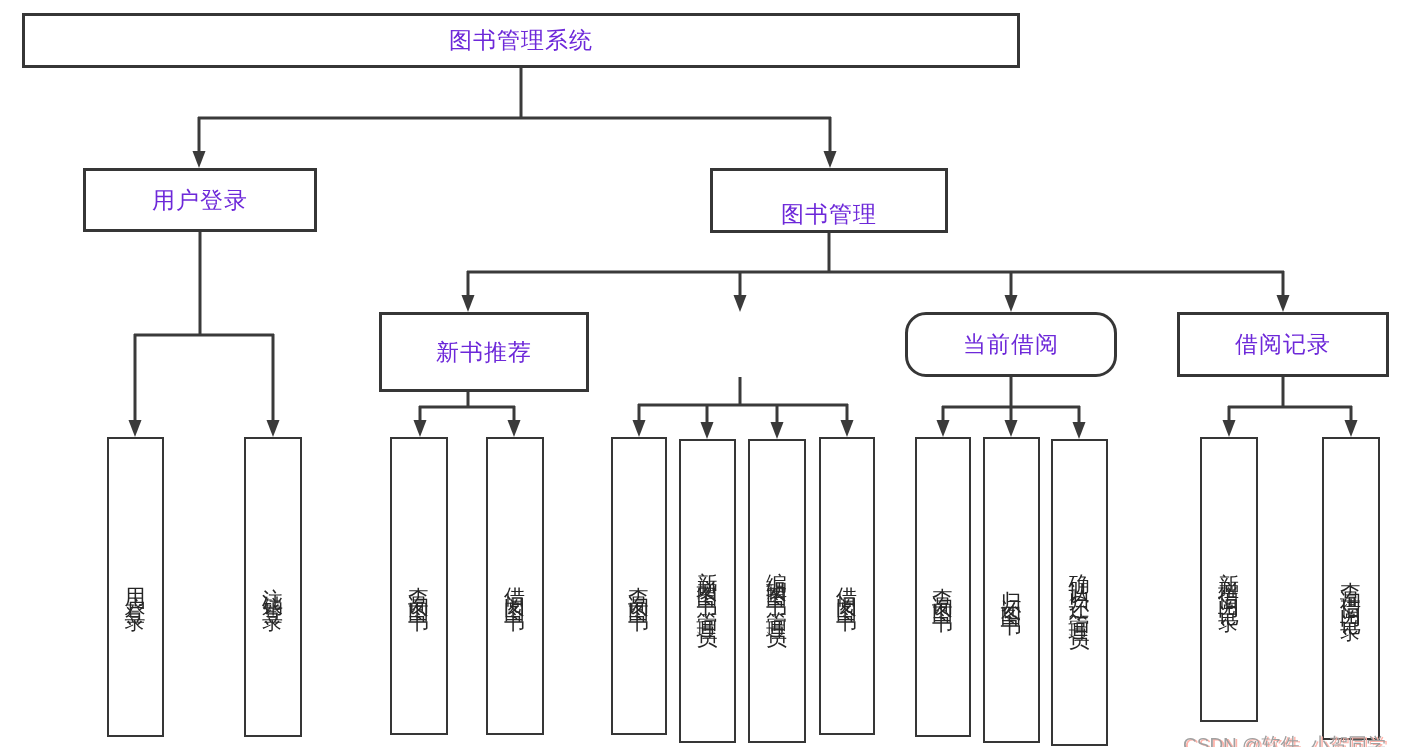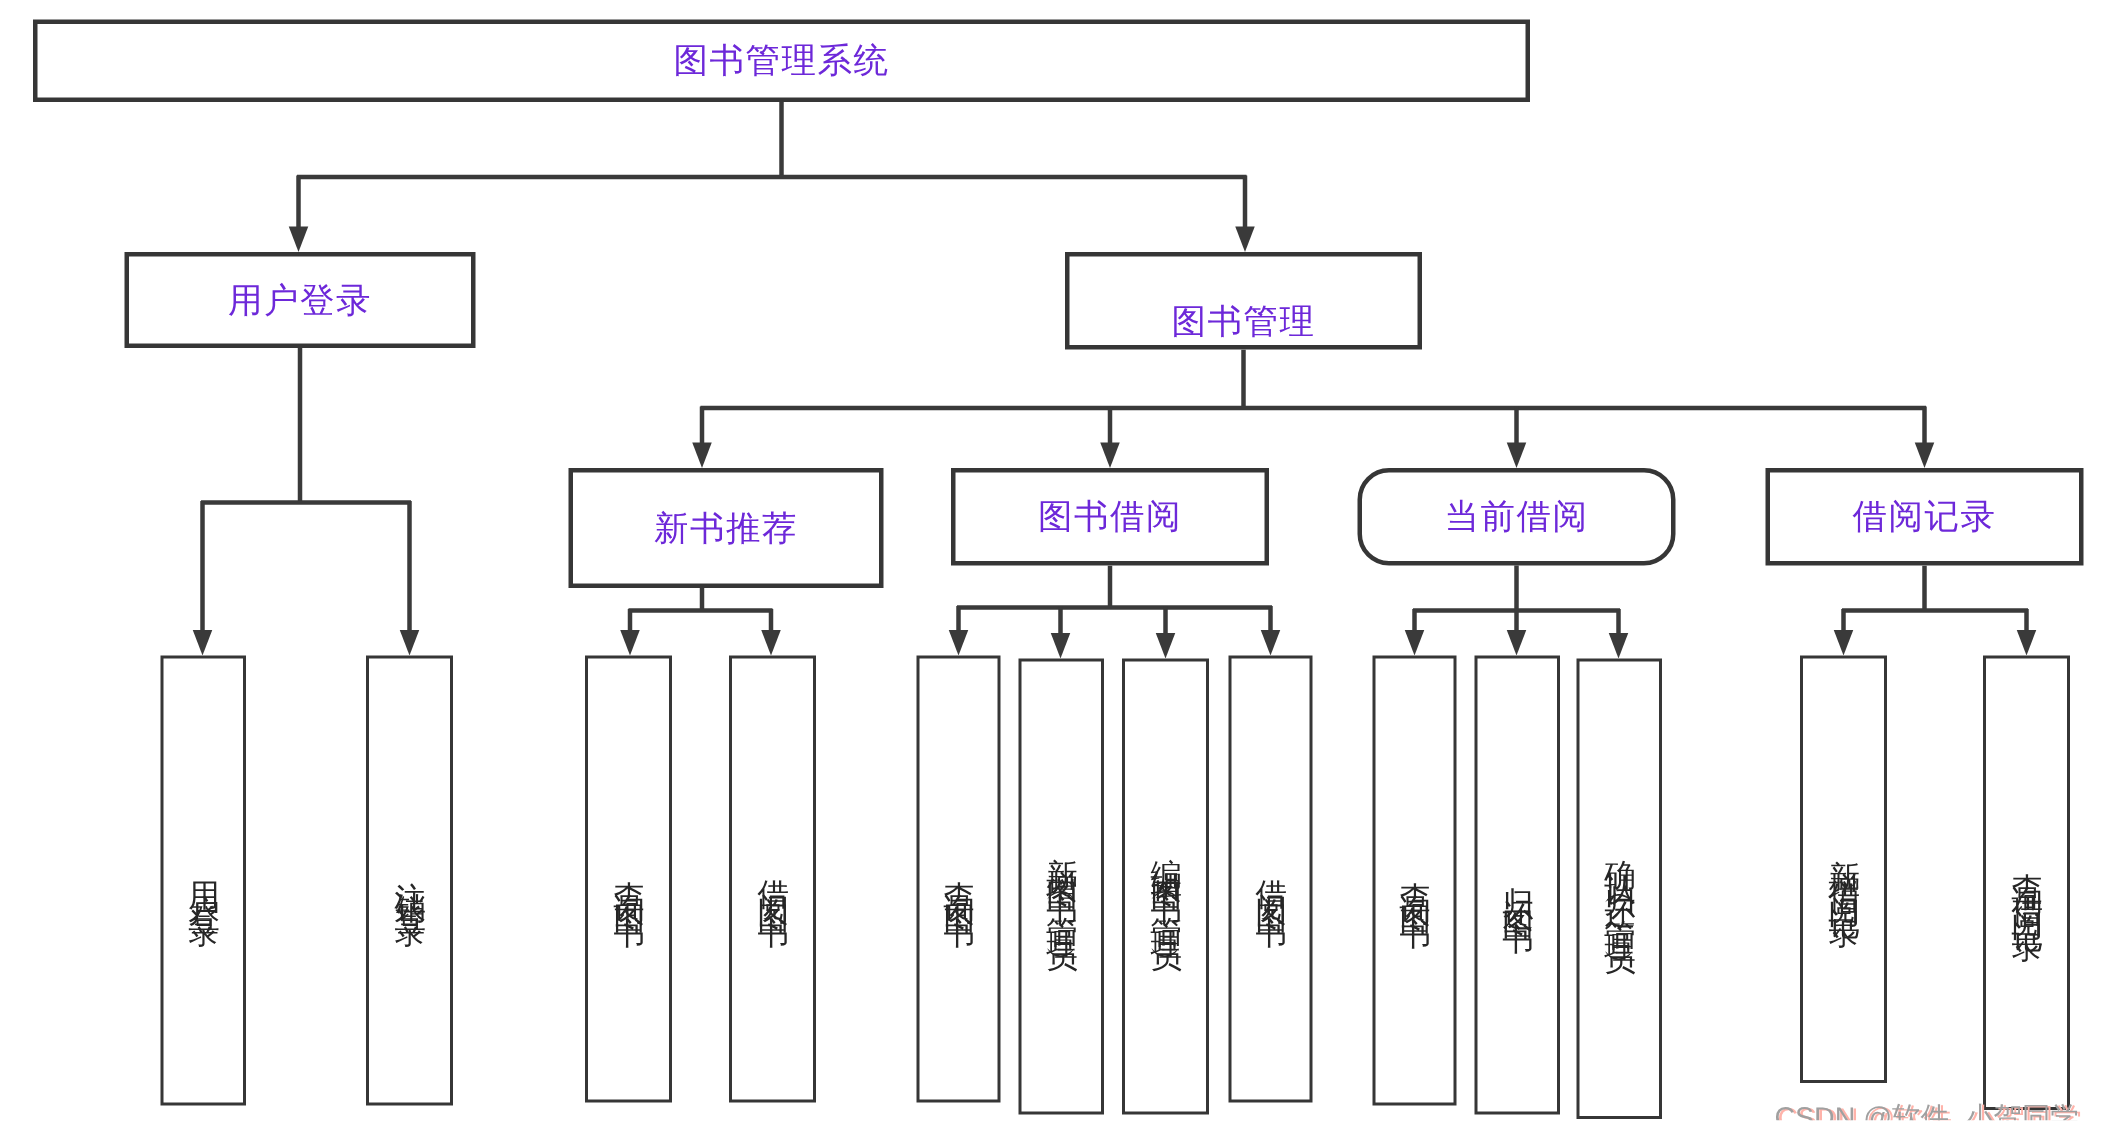--- a/index.html
+++ b/index.html
@@ -102,23 +102,20 @@
   <div class="hbox" style="left:83px;top:168px;width:234px;height:64px;">
     <span>用户登录</span>
   </div>
   <div class="hbox" style="left:710px;top:168px;width:238px;height:65px;align-items:flex-end;">
     <span>图书管理</span>
   </div>
 
   <div class="hbox" style="left:363px;top:312px;width:210px;height:80px;margin-left:16px;">
     <span>新书推荐</span>
   </div>
-  <div class="hbox" style="left:634px;top:312px;width:212px;height:65px;">
-    <span>图书借阅</span>
-  </div>
   <div class="hbox" style="left:905px;top:312px;width:212px;height:65px;border-radius:21px;">
     <span>当前借阅</span>
   </div>
   <div class="hbox" style="left:1177px;top:312px;width:212px;height:65px;">
     <span>借阅记录</span>
   </div>
 
   <div class="vbox" style="left:107px;top:437px;width:57px;height:300px;">
     <span>用户登录</span>
   </div>

